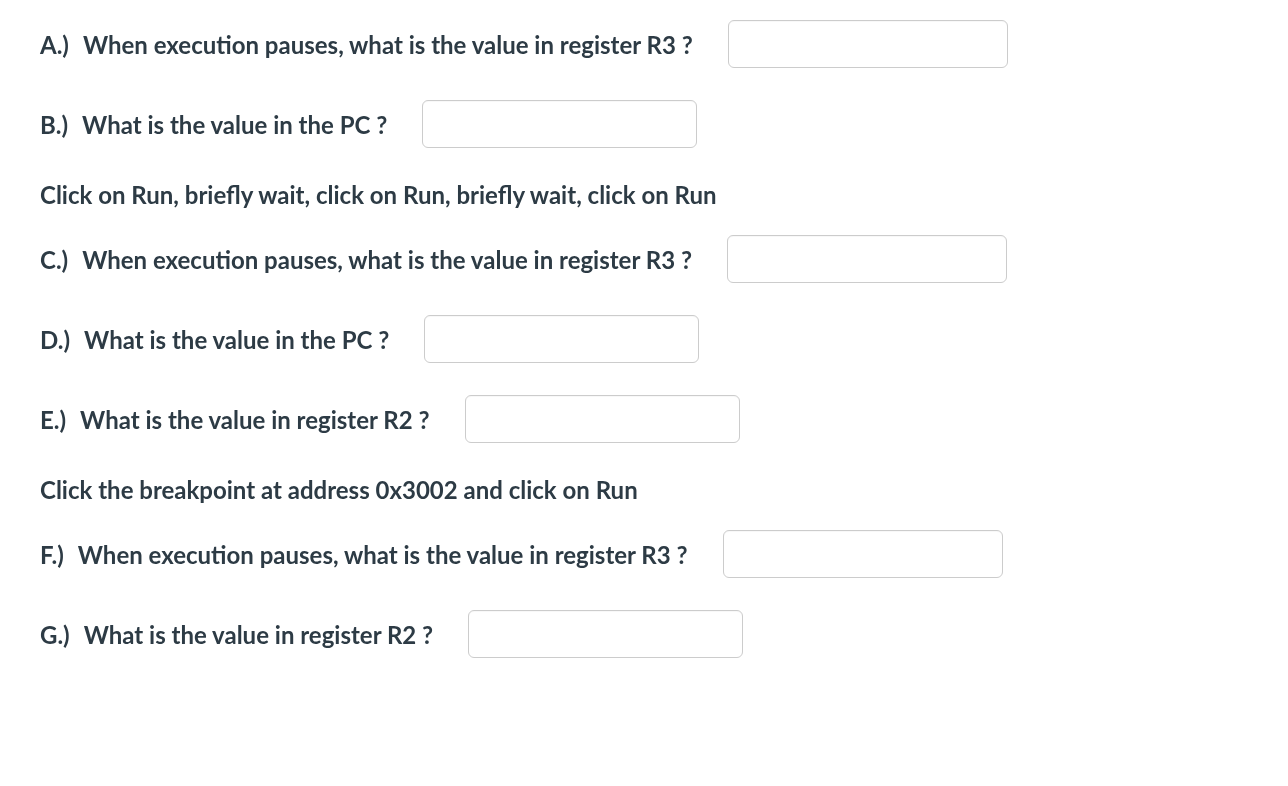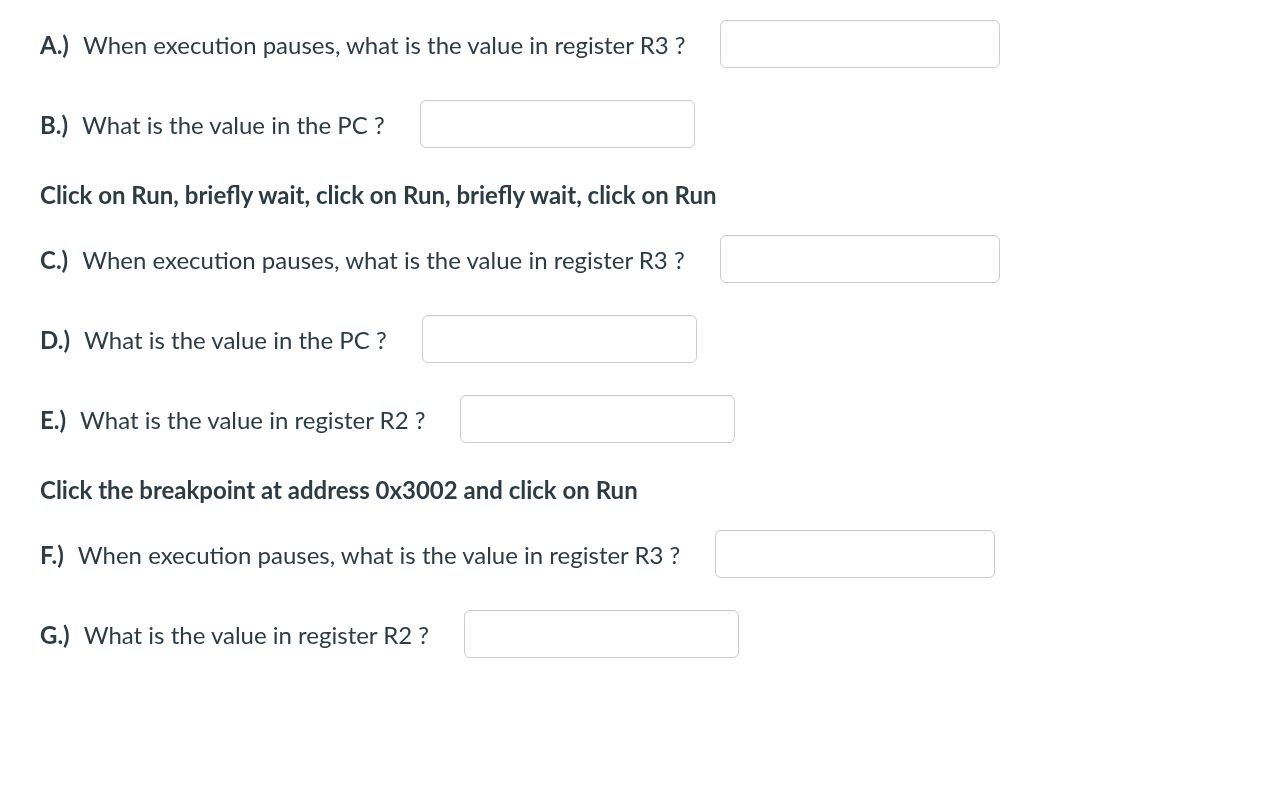--- a/index.html
+++ b/index.html
@@ -23,21 +23,21 @@
     }
     .label-part {
       display: inline;
     }
     .bold-label {
       font-weight: 700;
       margin-right: 14px;
       white-space: nowrap;
     }
     .question-text {
-      font-weight: 400;
+      font-weight: 700;
       margin-right: 35px;
     }
     .instruction {
       font-weight: 700;
       margin-bottom: 26px;
       margin-top: 6px;
     }
     input.answer {
       border: 1px solid #ccc;
       border-radius: 6px;

